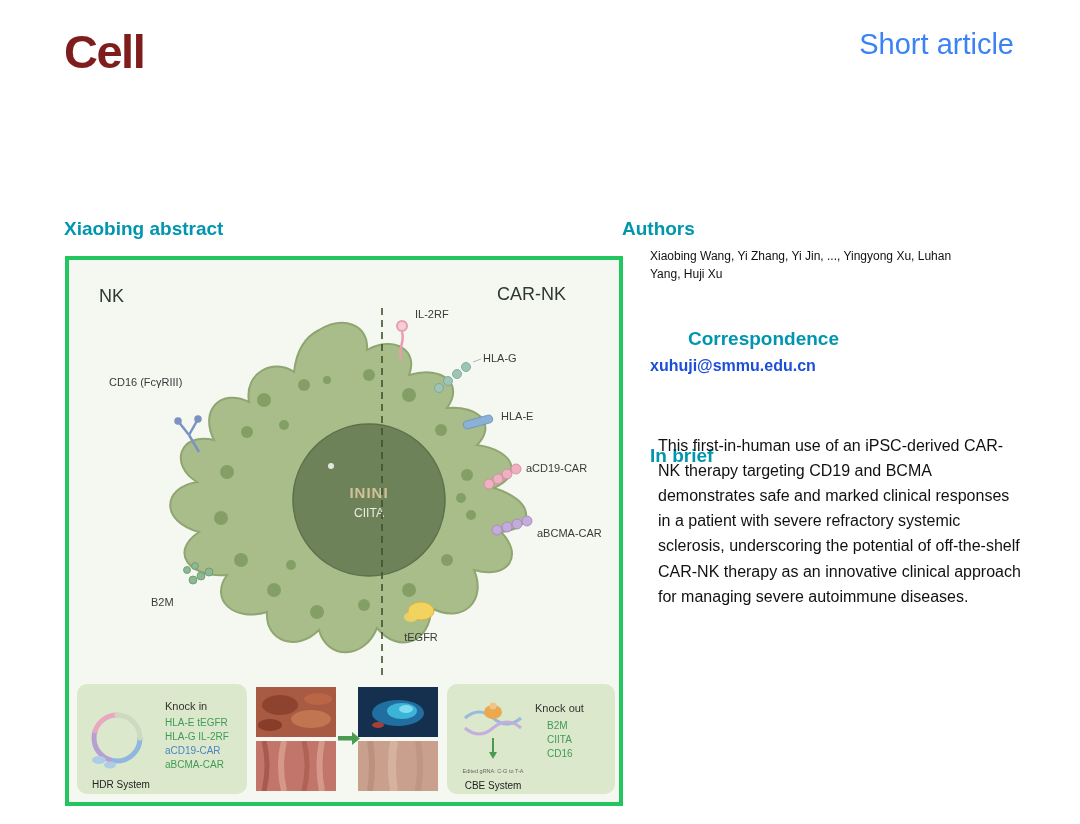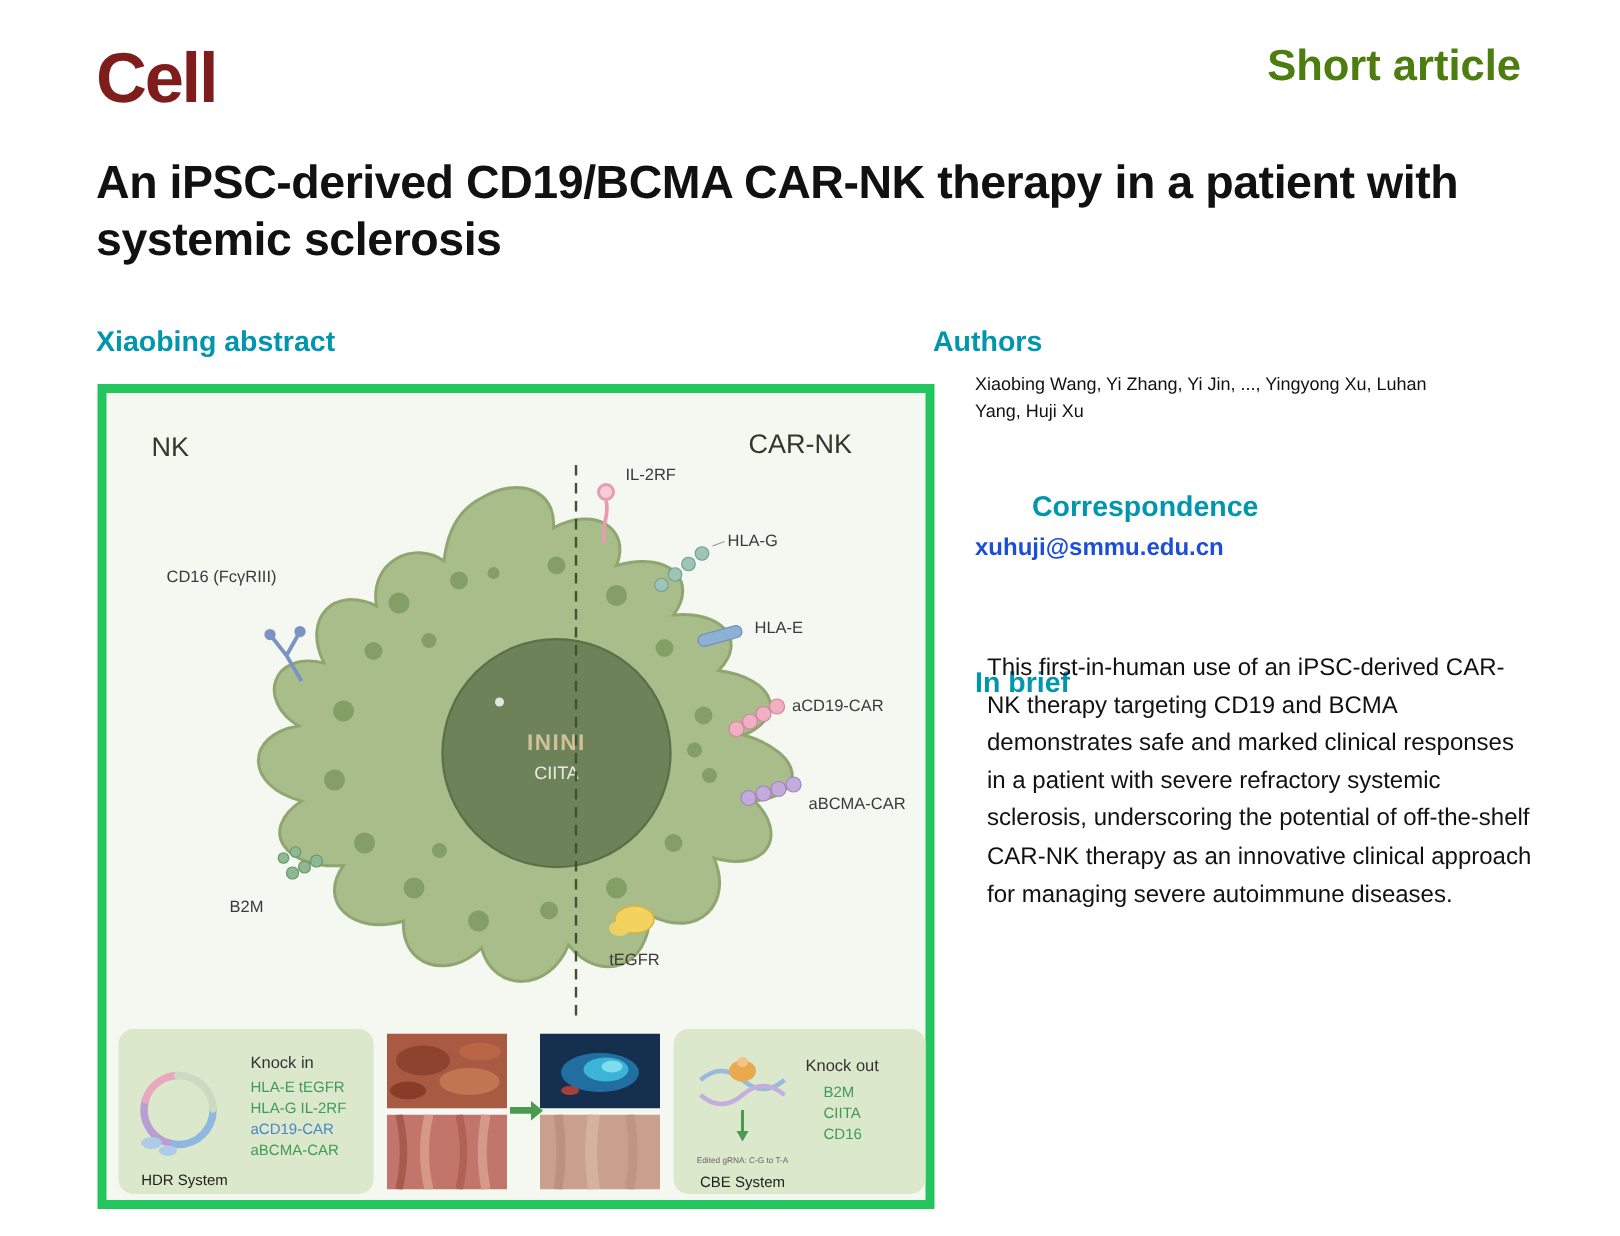--- a/index.html
+++ b/index.html
@@ -6,31 +6,31 @@
   .page {
     position:relative; width:1080px; height:824px; background:#ffffff;
     font-family:"Liberation Sans", sans-serif; overflow:hidden;
   }
   .logo {
     position:absolute; left:64px; top:24px;
     font-size:47px; font-weight:bold; color:#7f1d1d; letter-spacing:-1.5px;
   }
   .article-type {
     position:absolute; right:66px; top:28px;
-    font-size:29px; font-weight:bold; color:#4d7c0f;
+    font-size:29px; font-weight:normal; color:#3b82f6;
   }
   .title {
     position:absolute; left:64px; top:103px; width:930px;
     font-size:31px; font-weight:bold; color:#111; line-height:1.24; letter-spacing:-0.3px;
   }
   .teal-heading { font-size:19px; font-weight:bold; color:#0096AE; }
   .ga-heading { position:absolute; left:64px; top:218px; }
   .abstract-box {
     position:absolute; left:65px; top:256px; width:558px; height:550px;
-    border:6px solid #22c55e; background:#f5f7f1; box-sizing:border-box;
+    border:4px solid #22c55e; background:#f5f7f1; box-sizing:border-box;
   }
   .sb-authors-heading { position:absolute; left:622px; top:218px; }
   .sb-authors {
     position:absolute; left:650px; top:247px; width:325px;
     font-size:12px; color:#111; line-height:1.5;
   }
   .sb-corr-heading { position:absolute; left:688px; top:328px; }
   .sb-email {
     position:absolute; left:650px; top:357px;
     font-size:16px; font-weight:bold; color:#1d4ed8;
@@ -43,21 +43,20 @@
   svg text { font-family:"Liberation Sans", sans-serif; }
 </style>
 </head>
 <body>
 
 <div class="page">
 
   <div class="logo">Cell</div>
   <div class="article-type">Short article</div>
 
-  <div class="title">An iPSC-derived CD19/BCMA CAR-NK therapy in a patient with systemic sclerosis</div>
 
   <div class="teal-heading ga-heading">Xiaobing abstract</div>
 
   <div class="abstract-box">
     <svg width="554" height="546" viewBox="0 0 554 546">
 
       <text x="30" y="42" font-size="18" fill="#2e3a2a">NK</text>
       <text x="428" y="40" font-size="18" fill="#2e3a2a">CAR-NK</text>
 
       <g>

